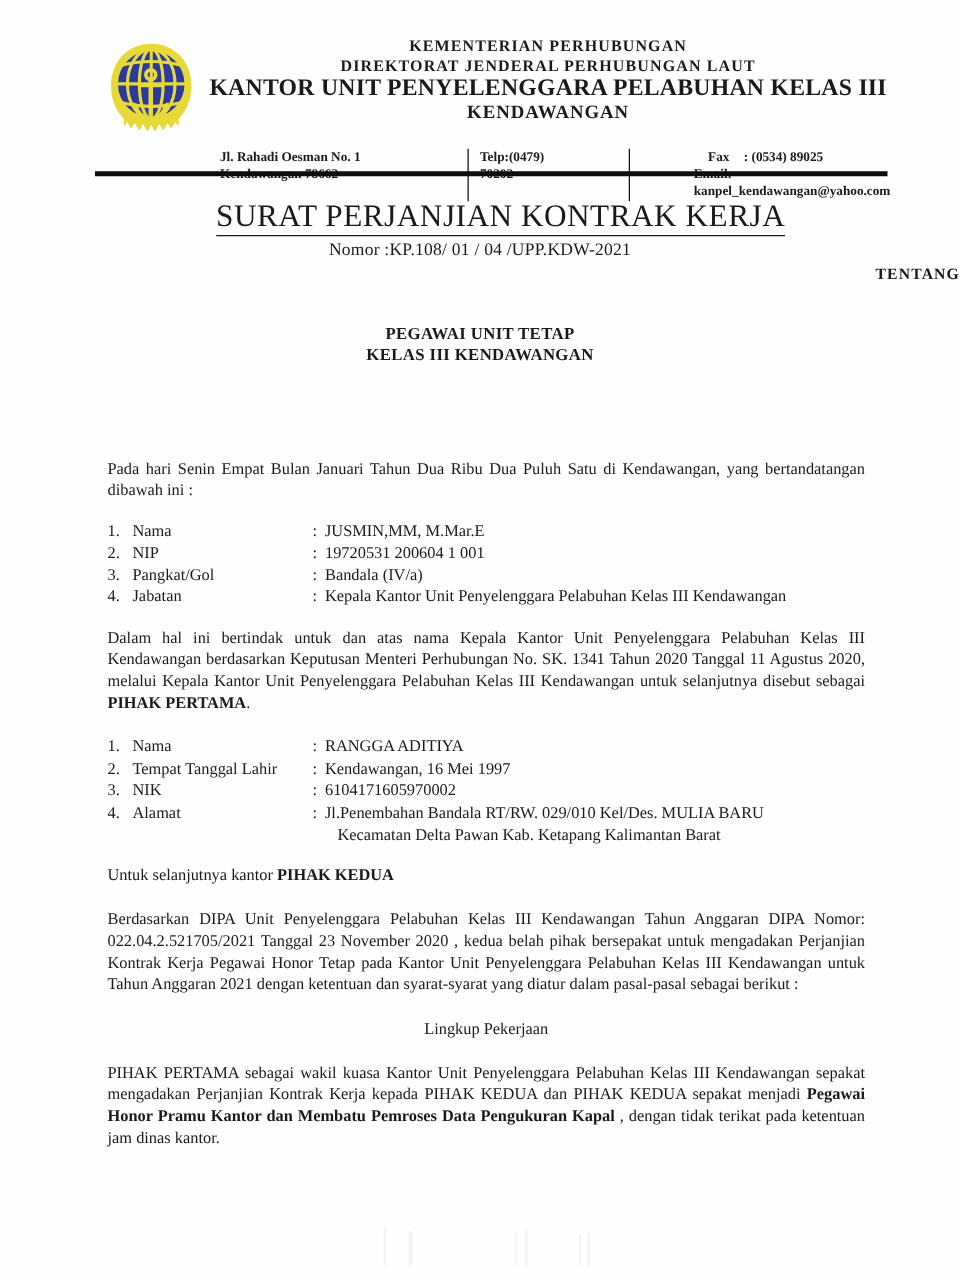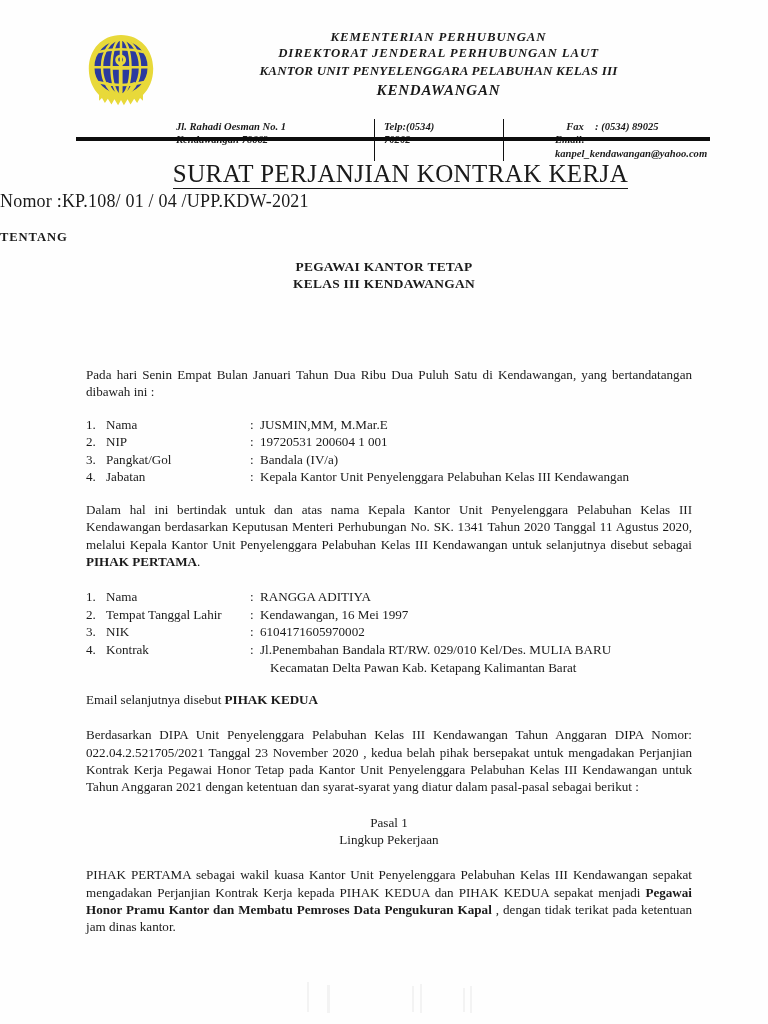--- a/index.html
+++ b/index.html
@@ -21,21 +21,20 @@
     inset: 0;
     background: #fefefe;
   }
 
   
   .letterhead {
     position: absolute;
     left: 75px;
     top: 26px;
     width: 635px;
-    font-style: italic;
   }
   .lh-row {
     display: flex;
     align-items: flex-start;
   }
   .logo-cell {
     width: 92px;
     flex: 0 0 92px;
     display: flex;
     justify-content: center;
@@ -54,21 +53,21 @@
   .lh-l1, .lh-l2 {
     font-family: "Liberation Serif", "DejaVu Serif", serif;
     font-weight: bold;
     font-size: 12.8px;
     letter-spacing: 0.9px;
     line-height: 16px;
     white-space: nowrap;
   }
   .lh-l3 {
     font-weight: bold;
-    font-size: 13px;
+    font-size: 19px;
     letter-spacing: 0.2px;
     line-height: 19px;
     white-space: nowrap;
   }
   .lh-l4 {
     font-weight: bold;
     font-size: 15px;
     letter-spacing: 0.8px;
     line-height: 20px;
   }
@@ -118,31 +117,32 @@
     margin-left: 21px;
   }
   .doc-title span {
     border-bottom: 1.6px solid #1a1a1a;
     padding-bottom: 1px;
   }
   .doc-number {
     position: absolute;
     left: 0; right: 0;
     top: 190px;
-    font-size: 18px;
+    text-align: center;
+    font-size: 14px;
     line-height: 22px;
     letter-spacing: 0.2px;
   }
 
   
   .tentang {
     position: absolute;
     left: 0; right: 0;
-    top: 230px;
-    text-align: left;
+    top: 212px;
+    text-align: right;
     font-weight: bold;
     font-size: 12.6px;
     letter-spacing: 0.9px;
   }
   .subject {
     position: absolute;
     left: 0; right: 0;
     top: 259px;
     text-align: center;
     font-weight: bold;
@@ -238,21 +238,21 @@
         <div class="lh-l4">KENDAWANGAN</div>
       </div>
     </div>
 
     <div class="contact">
       <div class="cc c1">
         <div>Jl. Rahadi Oesman No. 1</div>
         <div>Kendawangan 78662</div>
       </div>
       <div class="cc c2">
-        <div>Telp:(0534)</div>
+        <div>Telp:(0479)</div>
         <div>70202</div>
       </div>
       <div class="cc c3">
         <div class="fax-line">
           <span class="fax-lbl">Fax</span>
           <span>:  (0534)  89025</span>
         </div>
         <div>Email: kanpel_kendawangan@yahoo.com</div>
       </div>
     </div>
@@ -260,21 +260,21 @@
 
   <div class="rule-thick"></div>
 
   <div class="doc-title">
     <span>SURAT PERJANJIAN KONTRAK KERJA</span>
   </div>
   <div class="doc-number">Nomor :KP.108/   01  /  04   /UPP.KDW-2021</div>
 
   <div class="tentang">TENTANG</div>
   <div class="subject">
-    <div>PEGAWAI KANTOR TETAP</div>
+    <div>PEGAWAI UNIT TETAP</div>
     <div>KELAS III KENDAWANGAN</div>
   </div>
 
   <div class="body-wrap">
 
     <p class="just">Pada hari Senin Empat Bulan Januari Tahun Dua Ribu Dua Puluh Satu di Kendawangan, yang bertandatangan dibawah ini :</p>
 
     <div class="gap-md"></div>
 
     <table class="party">
@@ -327,42 +327,41 @@
         <td class="val">Kendawangan, 16 Mei 1997</td>
       </tr>
       <tr>
         <td class="num">3.</td>
         <td class="lbl">NIK</td>
         <td class="sep">:</td>
         <td class="val">6104171605970002</td>
       </tr>
       <tr>
         <td class="num">4.</td>
-        <td class="lbl">Kontrak</td>
+        <td class="lbl">Alamat</td>
         <td class="sep">:</td>
         <td class="val">
           <span>Jl.Penembahan Bandala RT/RW. 029/010 Kel/Des. MULIA BARU</span><br>
           <span class="val-cont" style="padding-left:10px;display:inline-block">Kecamatan Delta Pawan Kab. Ketapang Kalimantan Barat</span>
         </td>
       </tr>
     </tbody>
       </table>
 
     <div class="gap-md"></div>
 
-    <p class="just"><span>Email selanjutnya disebut </span><span class="bold">PIHAK KEDUA</span></p>
+    <p class="just"><span>Untuk selanjutnya kantor </span><span class="bold">PIHAK KEDUA</span></p>
 
     <div class="gap-lg"></div>
 
     <p class="just">Berdasarkan DIPA Unit Penyelenggara Pelabuhan Kelas III Kendawangan Tahun Anggaran DIPA Nomor: 022.04.2.521705/2021 Tanggal 23 November 2020 , kedua belah pihak bersepakat untuk mengadakan Perjanjian Kontrak Kerja Pegawai Honor Tetap pada Kantor Unit Penyelenggara Pelabuhan Kelas III Kendawangan untuk Tahun Anggaran 2021 dengan ketentuan dan syarat-syarat yang diatur dalam pasal-pasal sebagai berikut :</p>
 
     <div class="gap-lg"></div>
 
     <div class="pasal">
-      <div>Pasal 1</div>
       <div>Lingkup Pekerjaan</div>
     </div>
 
     <div class="gap-lg"></div>
 
     <p class="just"><span>PIHAK PERTAMA sebagai wakil kuasa Kantor Unit Penyelenggara Pelabuhan Kelas III Kendawangan sepakat mengadakan Perjanjian Kontrak Kerja kepada PIHAK KEDUA dan PIHAK KEDUA sepakat menjadi </span><span class="bold">Pegawai Honor Pramu Kantor dan Membatu Pemroses Data Pengukuran Kapal</span><span> , dengan tidak terikat pada ketentuan jam dinas kantor.</span></p>
 
   </div>
 
   <div class="artifact" style="left:307px;top:982px;width:2px;height:30px;"></div>

